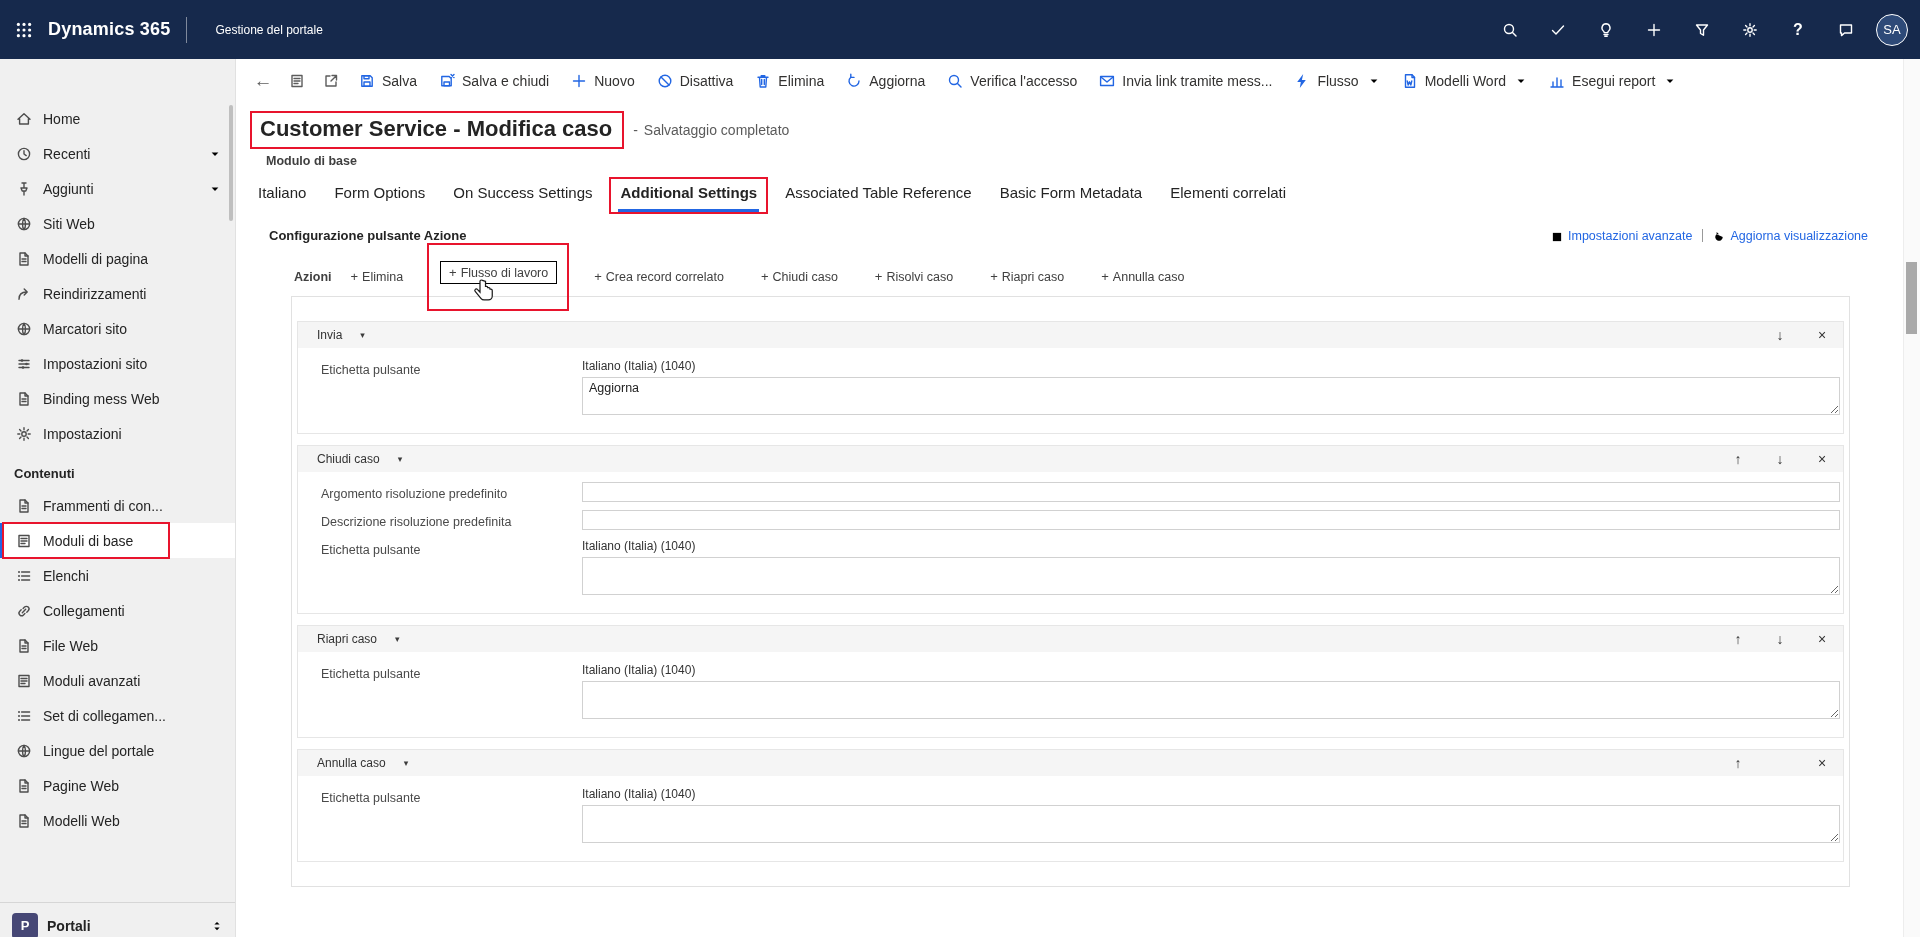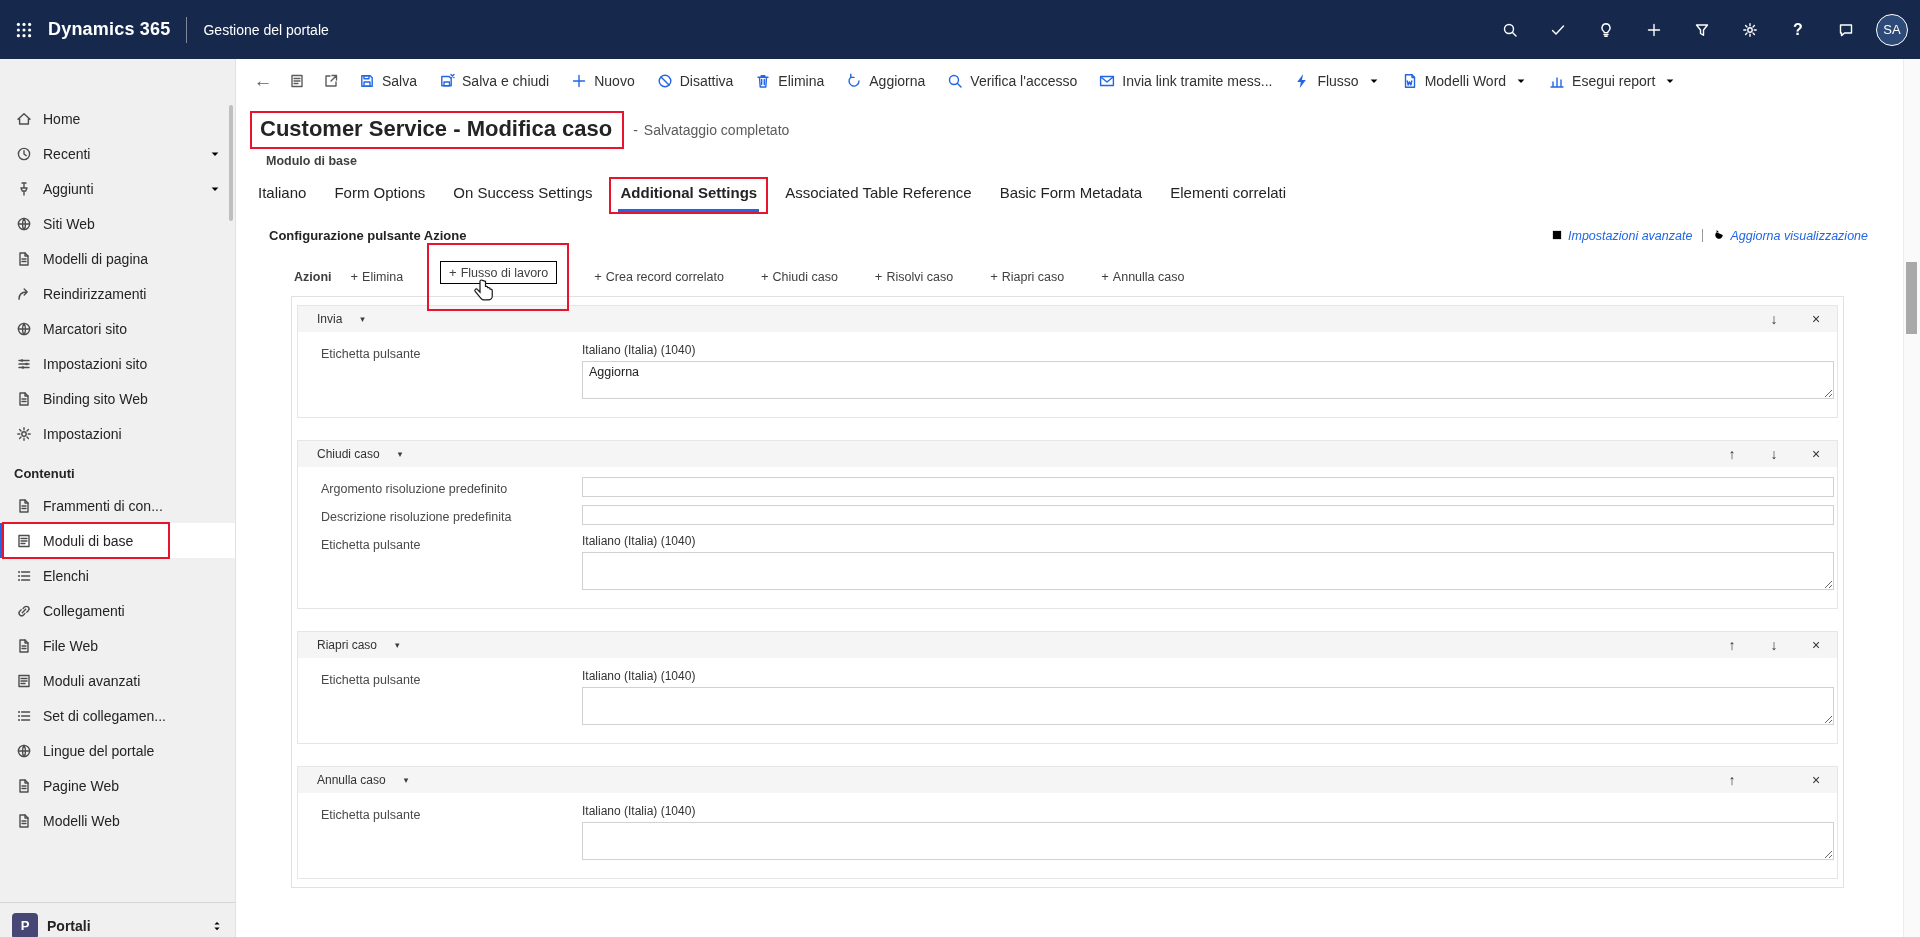--- a/index.html
+++ b/index.html
@@ -10,21 +10,21 @@
   .ic { width:16px; height:16px; fill:none; stroke:currentColor; stroke-width:1.4;
         stroke-linecap:round; stroke-linejoin:round; }
   .ic12 { width:12px; height:12px; }
   .ic18 { width:18px; height:18px; }
 
   
   .topbar { height:59px; background:#16294C; color:#fff; display:flex; align-items:center; }
   .tb-btn { width:48px; height:48px; display:flex; align-items:center; justify-content:center; cursor:pointer; }
   .brand { font-size:18px; font-weight:700; letter-spacing:.2px; cursor:pointer; }
   .tb-sep { width:1px; height:26px; background:rgba(255,255,255,.45); margin:0 16px; }
-  .app-title { font-size:14px; cursor:pointer; }
+  .app-title { font-size:12px; cursor:pointer;margin-left:12px; }
   .topbar-right { margin-left:auto; display:flex; align-items:center; }
   .avatar { width:32px; height:32px; border-radius:50%; background:#2E4A78; border:1.5px solid #fff;
     display:flex; align-items:center; justify-content:center; font-size:13px; margin:0 12px 0 6px; cursor:pointer; }
 
   
   .frame { display:flex; height:889px; }
 
   
   .sidebar { width:236px; background:#F0F0F0; border-right:1px solid #E1E1E1;
     display:flex; flex-direction:column; position:relative; }
@@ -68,37 +68,37 @@
   .tab { font-size:15px; padding:0 2px 11px; cursor:pointer; position:relative; white-space:nowrap; }
   .tab.active { font-weight:700; }
   .tab .under { display:none; }
   .tab.active .under { display:block; position:absolute; left:0; right:0; bottom:0; height:3px; background:#2266E3; }
   .tab-anno { position:absolute; left:-9px; right:-9px; top:-7px; bottom:-2px; border:2px solid #E8142D; pointer-events:none; }
 
   .content { padding:16px 52px 0 33px; }
   .section-head { display:flex; align-items:center; }
   .section-title { font-size:13px; font-weight:700; }
   .section-links { margin-left:auto; display:flex; align-items:center; gap:7px; color:#2266E3; font-size:12.5px; }
-  .slink { display:flex; align-items:flex-start; gap:5px; cursor:pointer;font-style:italic; }
+  .slink { display:flex; align-items:flex-end; gap:5px; cursor:pointer; }
   .vbar { width:1px; height:13px; background:#999; margin:0 3px; }
 
   .actions-row { display:flex; align-items:flex-end; gap:37px; margin:18px 0 0 25px;
     font-size:12.5px; color:#404040; }
   .actions-label { font-weight:700; margin-right:-18px; }
   .add-btn { display:flex; align-items:center; gap:4px; cursor:pointer; }
   .add-plus { font-size:13px; }
   .flusso-wrap { position:relative; }
   .flusso-btn { border:1px solid #000; padding:3px 8px; display:flex; align-items:center; gap:4px;
     cursor:pointer; background:#fff; position:relative; z-index:2; }
   .flusso-anno { position:absolute; left:-13px; top:-18px; right:-12px; bottom:-27px;
     border:2px solid #E8142D; pointer-events:none; z-index:1; }
   .cursor { position:absolute; left:33px; top:17px; z-index:3; pointer-events:none; }
 
-  .panels-box { border:1px solid #E1E1E1; margin:12px 24px 0 22px; padding:8px 5px;
-    display:flex; flex-direction:column; gap:22px; }
+  .panels-box { border:1px solid #E1E1E1; margin:12px 18px 0 22px; padding:24px 5px;
+    display:flex; flex-direction:column; gap:11px; }
   .panel { border:1px solid #E6E6E6; background:#fff; }
   .panel-header { height:26px; background:#F5F5F5; display:flex; align-items:center;
     padding-left:19px; font-size:12px; color:#333; cursor:pointer; }
   .panel-title { font-weight:400; }
   .panel-caret { margin-left:18px; font-size:9px; color:#3c3c3c; cursor:pointer; }
   .panel-controls { margin-left:auto; display:flex; }
   .pc-slot { width:42px; height:26px; display:flex; align-items:center; justify-content:center;
     font-size:14px; color:#333; cursor:pointer; }
   .pc-slot.empty { cursor:default; }
   .panel-body { padding:6px 0 10px; }
@@ -384,21 +384,21 @@
             </svg>
           </span>
         <span>Impostazioni sito</span>
       </div>
       <div class="nav-item">
         <span class="nico">
             <svg class="ic">
               <use href="#i-doc"></use>
             </svg>
           </span>
-        <span>Binding sito Web</span>
+        <span>Binding mess Web</span>
       </div>
       <div class="nav-item">
         <span class="nico">
             <svg class="ic">
               <use href="#i-gear"></use>
             </svg>
           </span>
         <span>Impostazioni</span>
       </div>
 

